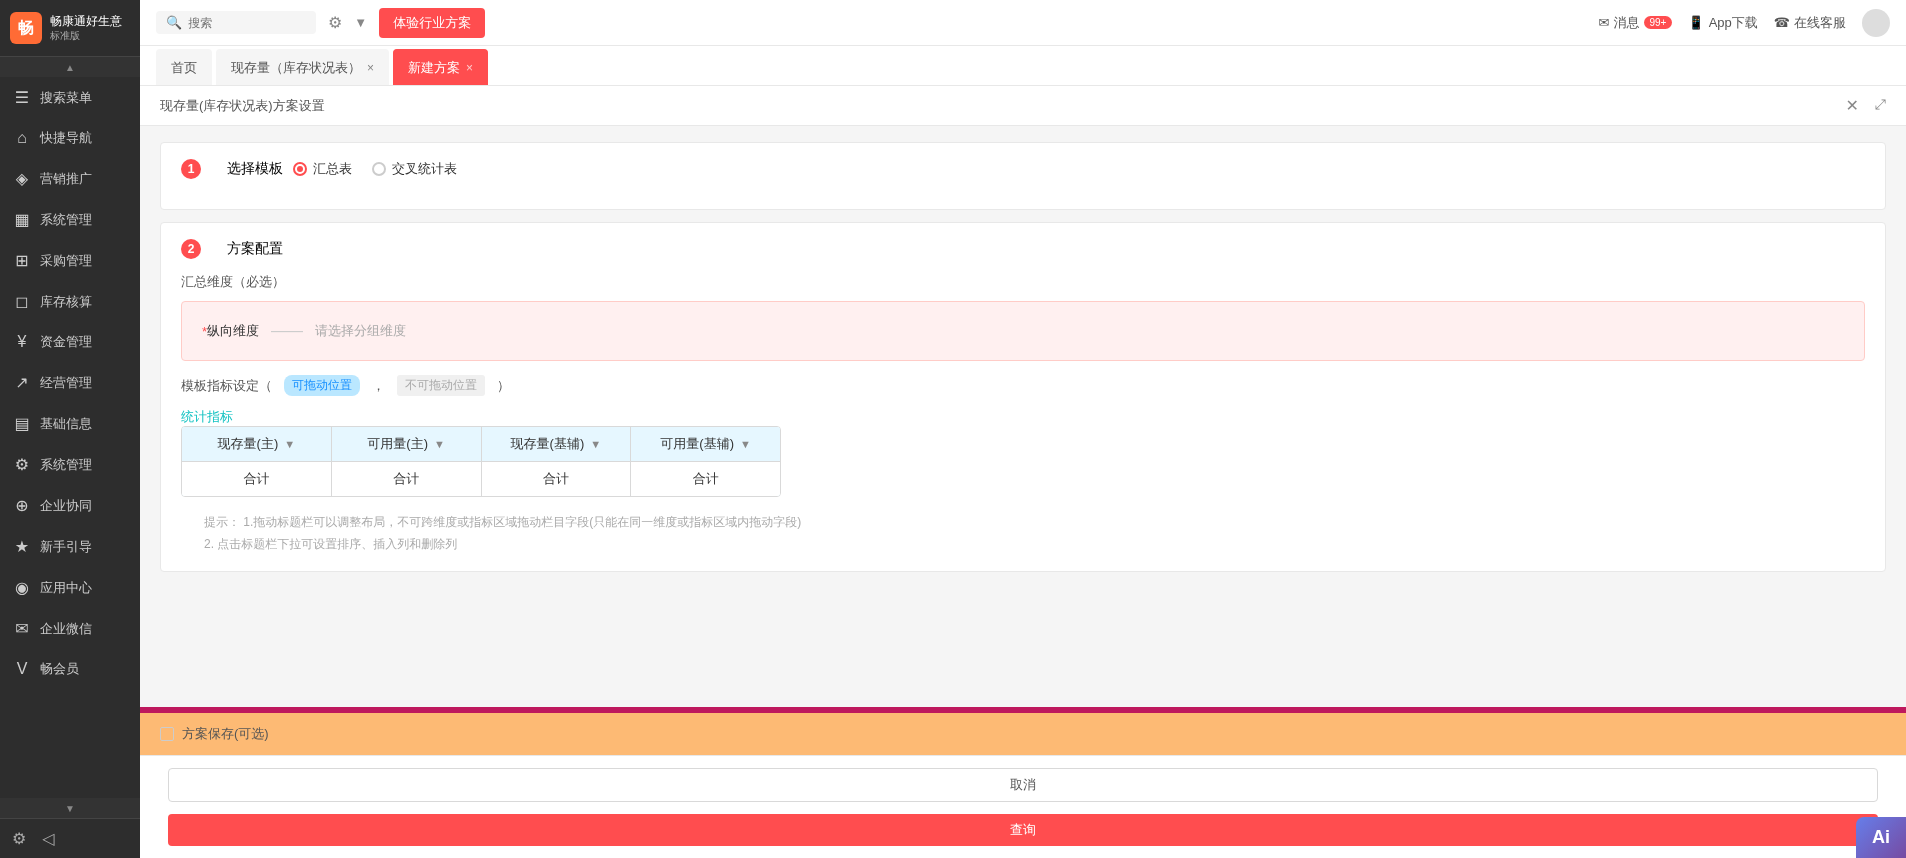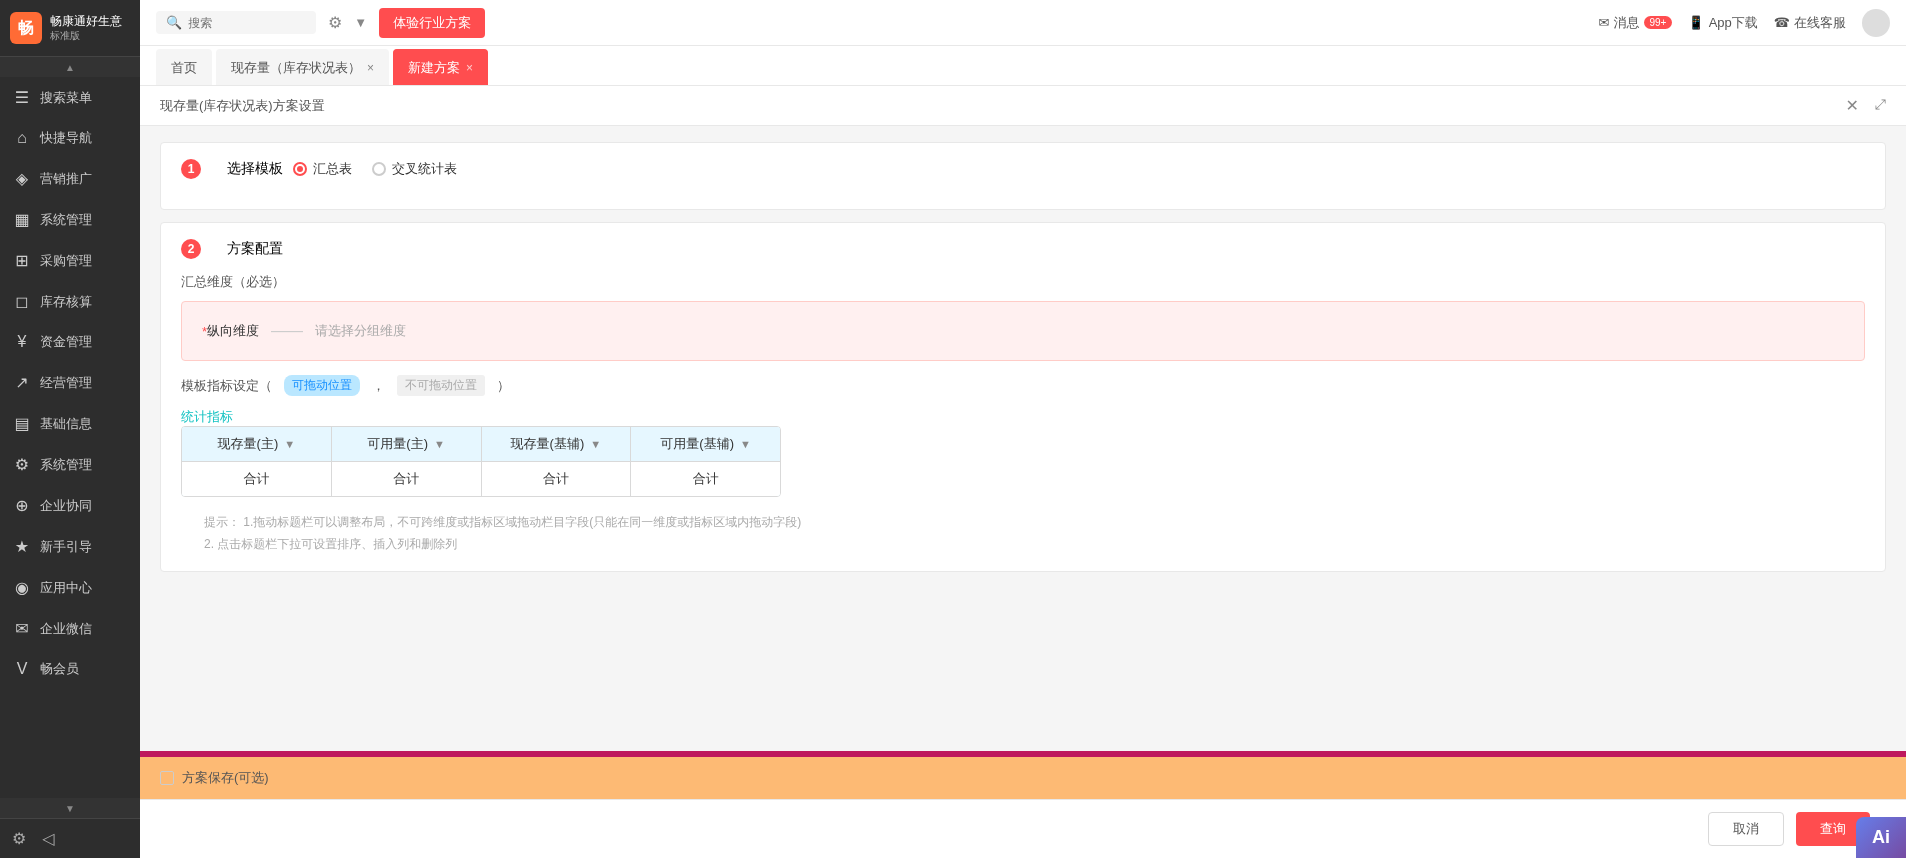--- a/index.html
+++ b/index.html
@@ -179,22 +179,22 @@
 
     
     .save-option {
       display: flex; align-items: center; gap: 8px; margin-top: 12px; font-size: 13px; color: #555;
       background: #fdba74; padding: 12px 20px; border-top: 6px solid #be185d;
     }
     .checkbox { width: 14px; height: 14px; border: 1px solid #ccc; border-radius: 2px; cursor: pointer; }
 
     
     .footer-bar {
-      background: #fff; border-top: 1px solid #e8e8e8; padding: 12px 36px;
-      display: flex; justify-content: flex-end; gap: 12px; flex-shrink: 0;
+      background: #fff; border-top: 1px solid #e8e8e8; padding: 12px 28px;
+      display: flex; justify-content: flex-end; gap: 12px; flex-shrink: 0; flex-direction: column;
     }
     .btn-cancel {
       padding: 7px 24px; border: 1px solid #d9d9d9; background: #fff;
       border-radius: 4px; cursor: pointer; font-size: 13px; color: #555;
     }
     .btn-query {
       padding: 7px 24px; background: #ff4d4f; border: none;
       border-radius: 4px; cursor: pointer; font-size: 13px; color: white;
     }
 

